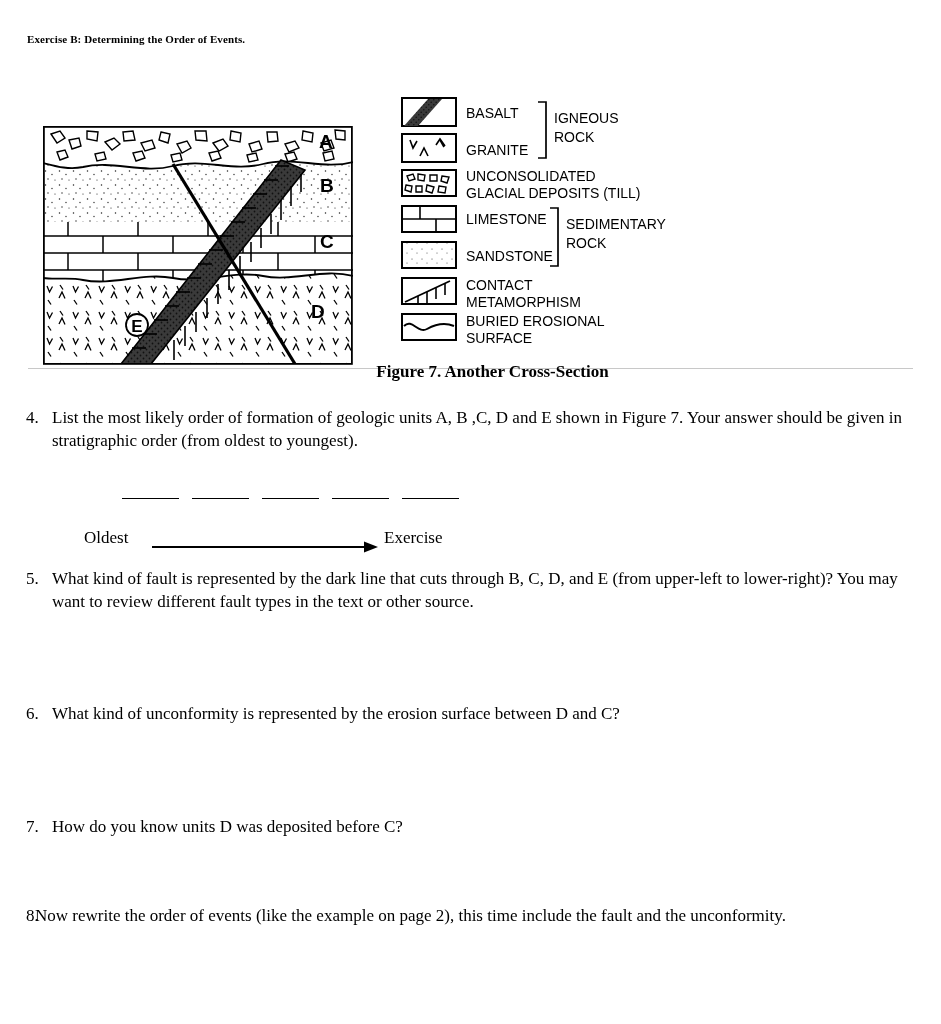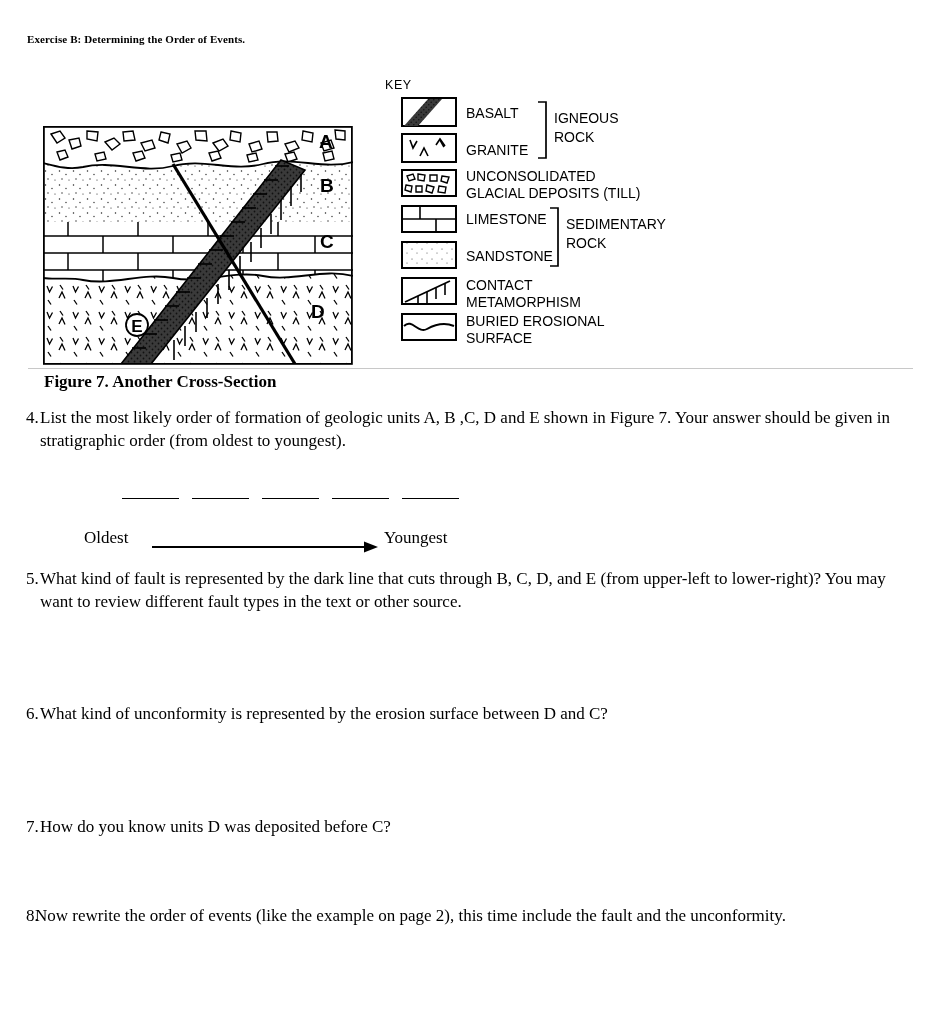--- a/index.html
+++ b/index.html
@@ -61,22 +61,23 @@
     position: absolute;
     left: 28px;
     top: 290px;
     width: 885px;
     height: 1px;
     background: #c8c8c8;
   }
   .fig-caption {
     position: absolute;
     left: 0;
-    top: 294px;
+    top: 284px;
     width: 941px;
+    text-align: center;
     font-family: "Liberation Serif", serif;
     font-weight: bold;
     font-size: 17px;
     padding-left: 44px;
     box-sizing: border-box;
   }
 
   
   .q {
     position: absolute;
@@ -84,21 +85,21 @@
     font-size: 17px;
     line-height: 1.33;
   }
   .q .num {
     position: absolute;
     left: 0;
     top: 0;
     width: 25px;
   }
   .q .body {
-    margin-left: 14px;
+    margin-left: 26px;
     display: block;
   }
   .q.noindent .body { margin-left: 9px; padding-left: 25px; text-indent: -25px; }
 
   #q4 { left: 26px; top: 407px; width: 880px; }
   #q5 { left: 26px; top: 568px; width: 880px; }
   #q6 { left: 26px; top: 703px; width: 880px; }
   #q7 { left: 26px; top: 816px; width: 880px; }
   #q8 { left: 26px; top: 905px; width: 800px; }
 
@@ -303,21 +304,20 @@
       <text x="277" y="122" font-family="Liberation Sans, sans-serif" font-size="19" font-weight="bold">C</text>
       <text x="268" y="192" font-family="Liberation Sans, sans-serif" font-size="19" font-weight="bold">D</text>
       <g>
         <circle cx="94" cy="199" r="11" fill="#fff" stroke="#000" stroke-width="1.8"></circle>
         <text x="94" y="206" text-anchor="middle" font-family="Liberation Sans, sans-serif" font-size="17" font-weight="bold">E</text>
       </g>
     </svg>
   </div>
 
   <div class="key-block">
-    <div class="key-title">KEY</div>
     <div class="key-svg-wrap">
       <svg width="300" height="270" viewBox="0 0 300 270" xmlns="http://www.w3.org/2000/svg">
         <defs>
           <pattern id="k-sand" width="10" height="10" patternUnits="userSpaceOnUse">
             <rect width="10" height="10" fill="#fff"></rect>
             <circle cx="2" cy="3" r="0.55" fill="#333"></circle>
             <circle cx="7" cy="7" r="0.5" fill="#333"></circle>
           </pattern>
           <pattern id="k-basalt" width="5" height="5" patternUnits="userSpaceOnUse">
             <rect width="5" height="5" fill="#3a3a3a"></rect>
@@ -421,21 +421,21 @@
     <div class="blank"></div>
     <div class="blank"></div>
   </div>
   <div class="oldest-label">Oldest</div>
   <div class="arrow-wrap">
     <svg width="228" height="14" viewBox="0 0 228 14" xmlns="http://www.w3.org/2000/svg">
       <line x1="0" y1="7" x2="212" y2="7" stroke="#000" stroke-width="1.8"></line>
       <path d="M212 1.5 L226 7 L212 12.5 Z" fill="#000"></path>
     </svg>
   </div>
-  <div class="youngest-label">Youngest</div>
+  <div class="youngest-label">Exercise</div>
 </div>
 
 <div class="q" id="q5">
   <span class="num">5.</span>
   <span class="body">What kind of fault is represented by the dark line that cuts through B, C, D, and E (from upper-left to lower-right)? You may want to review different fault types in the text or other source.</span>
 </div>
 
 <div class="q" id="q6">
   <span class="num">6.</span>
   <span class="body">What kind of unconformity is represented by the erosion surface between D and C?</span>

